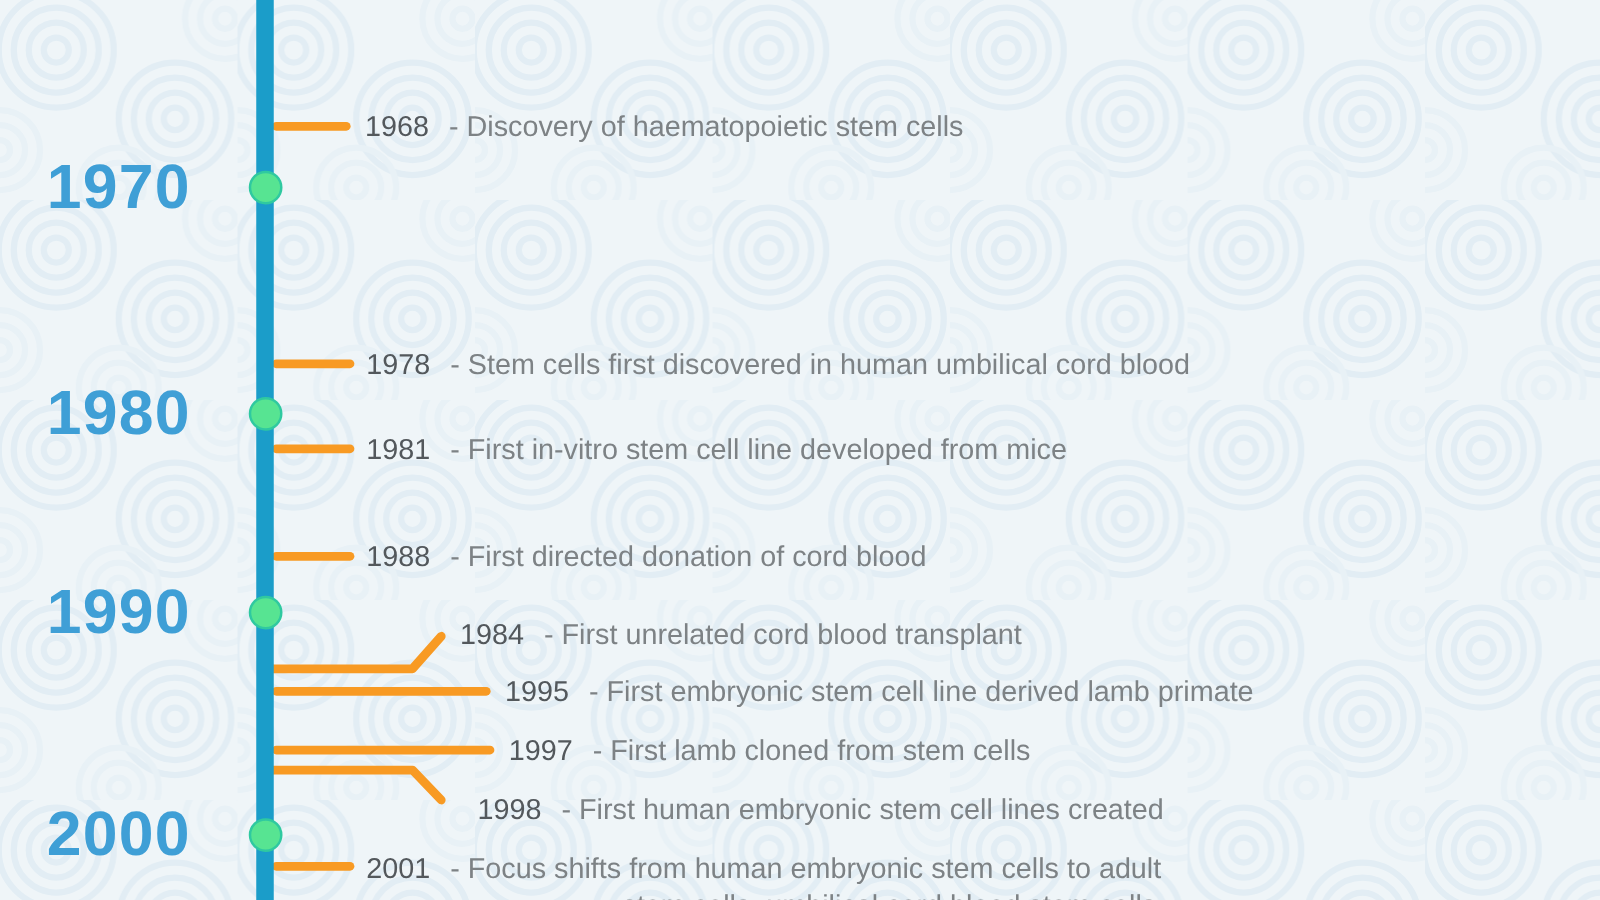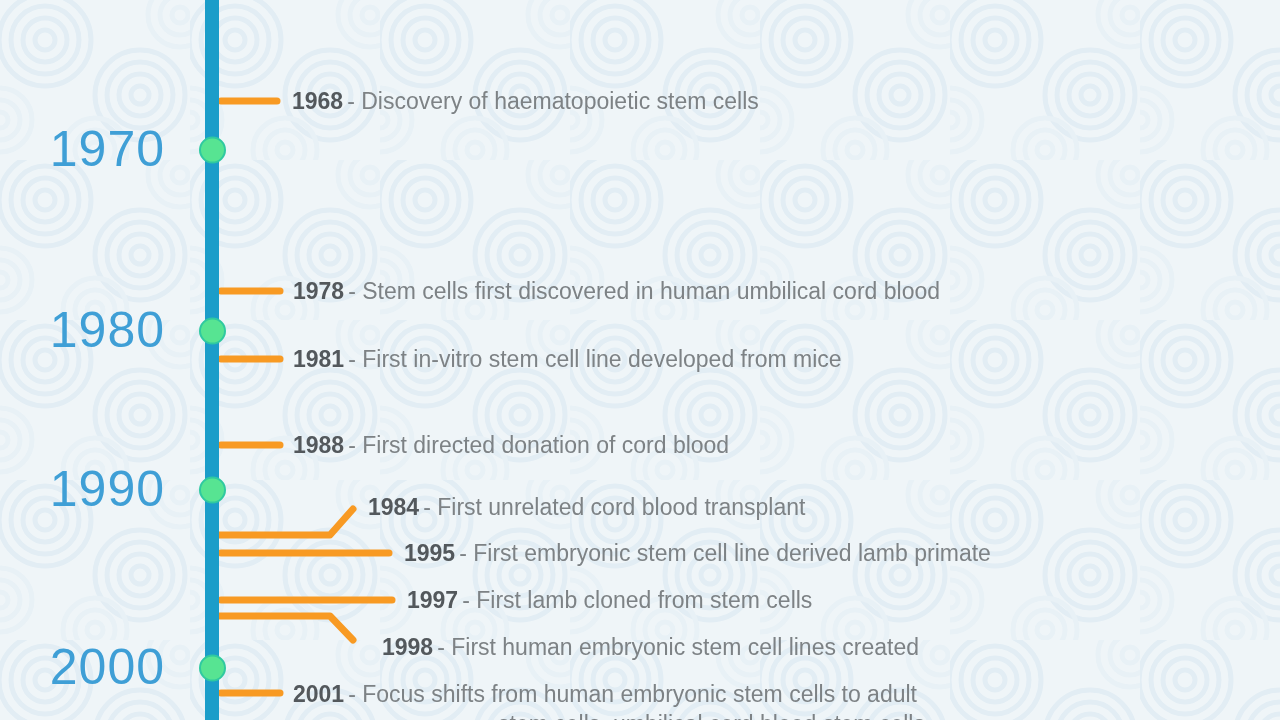--- a/index.html
+++ b/index.html
@@ -27,31 +27,31 @@
     background:var(--bar);
   }
   .connector-svg{position:absolute;left:0;top:0;width:1280px;height:720px;display:block;}
   .connector-svg path{fill:none;stroke:var(--connector);stroke-width:7;stroke-linecap:round;stroke-linejoin:round;}
   .node{
     position:absolute;width:27px;height:27px;border-radius:50%;
     background:var(--node);border:2px solid var(--node-edge);
     left:199px;transform:translateY(-50%);
   }
   .decade{
-    position:absolute;left:25px;width:140px;text-align:right;
+    position:absolute;left:25px;width:140px;text-align:center;
     transform:translateY(-52%);
-    font-size:50px;font-weight:400;letter-spacing:1px;color:var(--decade);
+    font-size:50px;font-weight:700;letter-spacing:1px;color:var(--decade);
     line-height:1;
   }
   .event{
     position:absolute;transform:translateY(-50%);
     font-size:23px;line-height:30px;white-space:nowrap;
   }
-  .event .yr{color:var(--year);font-weight:700;}
-  .event .tx{color:var(--desc);margin-left:4px;font-weight:400;}
+  .event .yr{color:var(--year);font-weight:400;}
+  .event .tx{color:var(--desc);margin-left:16px;font-weight:400;}
   .event .tx2{display:block;color:var(--desc);margin-left:205px;white-space:nowrap;}
 </style>
 </head>
 <body>
 
 <div class="canvas">
 
   <svg class="bg-svg" xmlns="http://www.w3.org/2000/svg">
     <defs>
       <pattern id="swirls" width="190" height="160" patternUnits="userSpaceOnUse">

